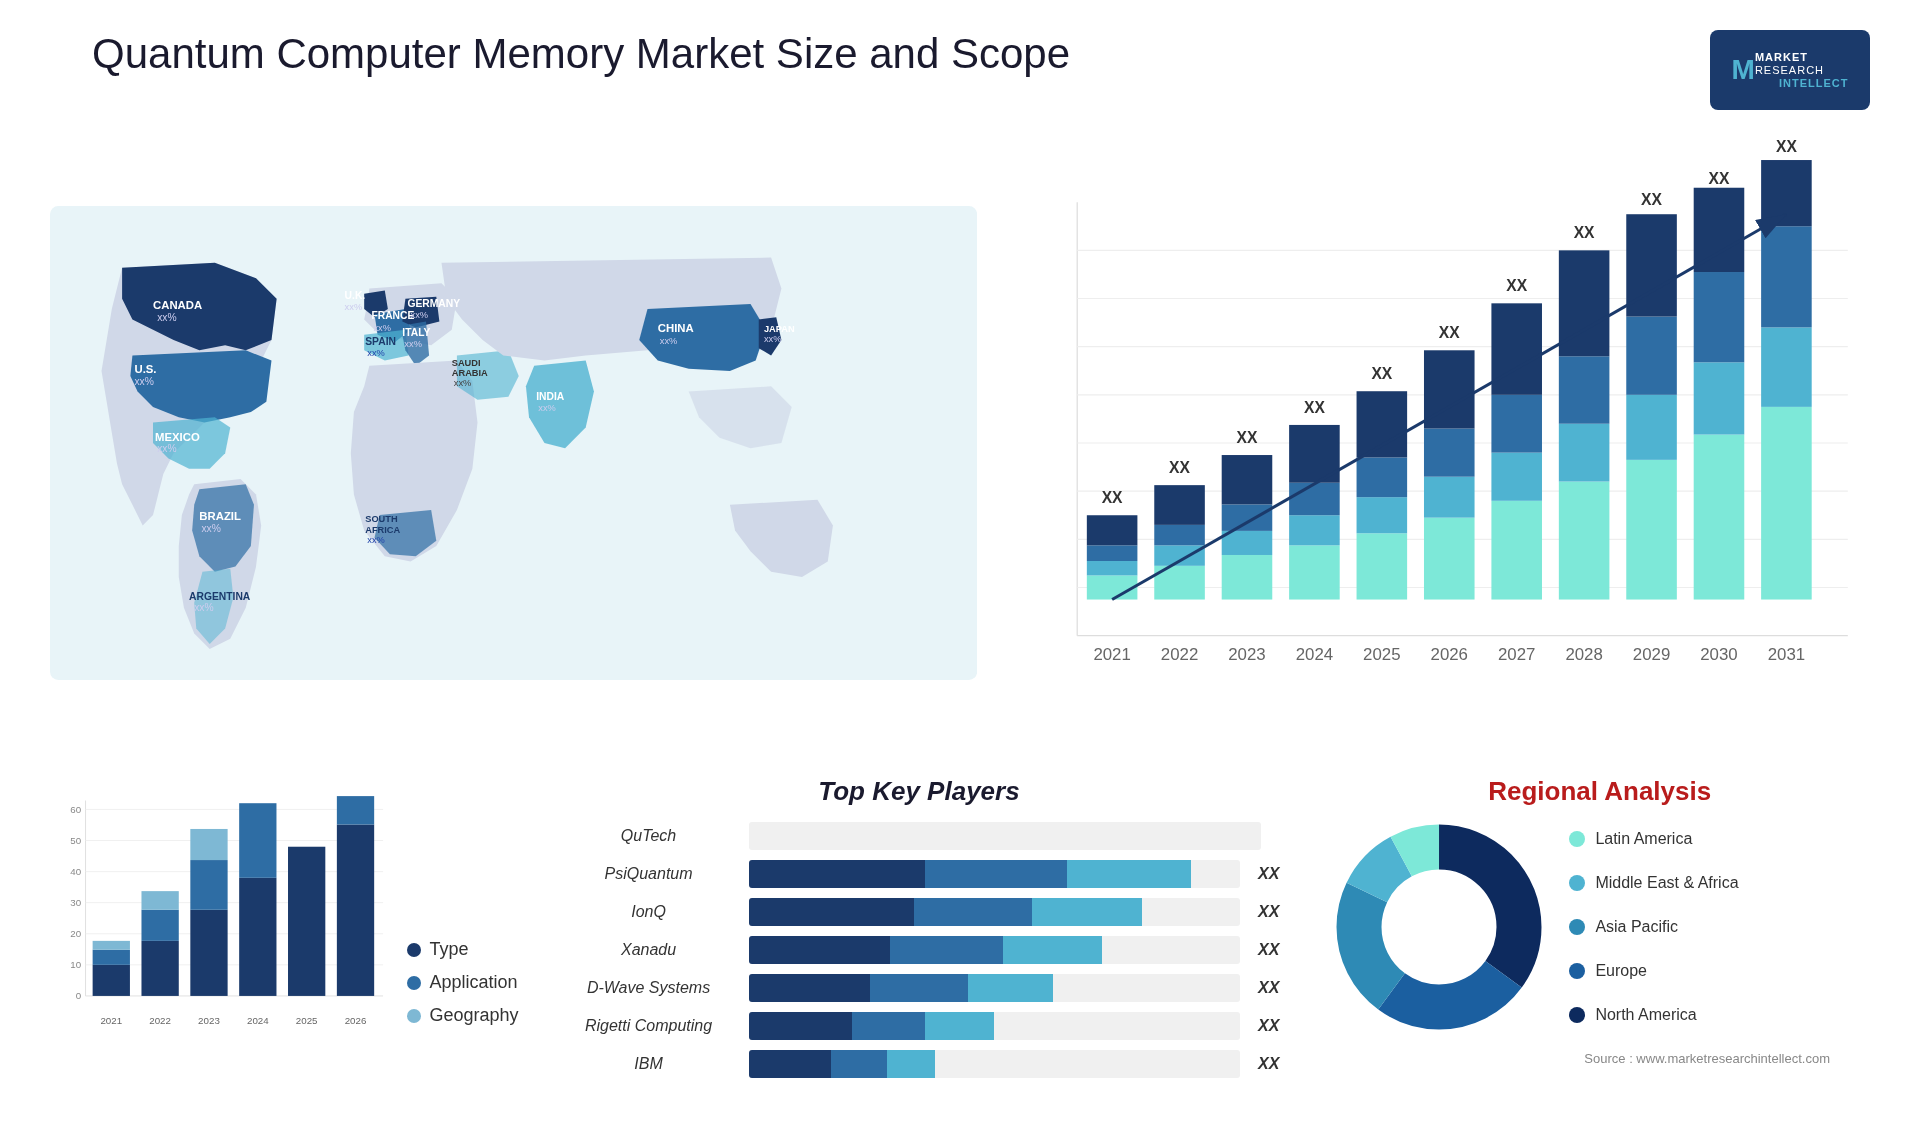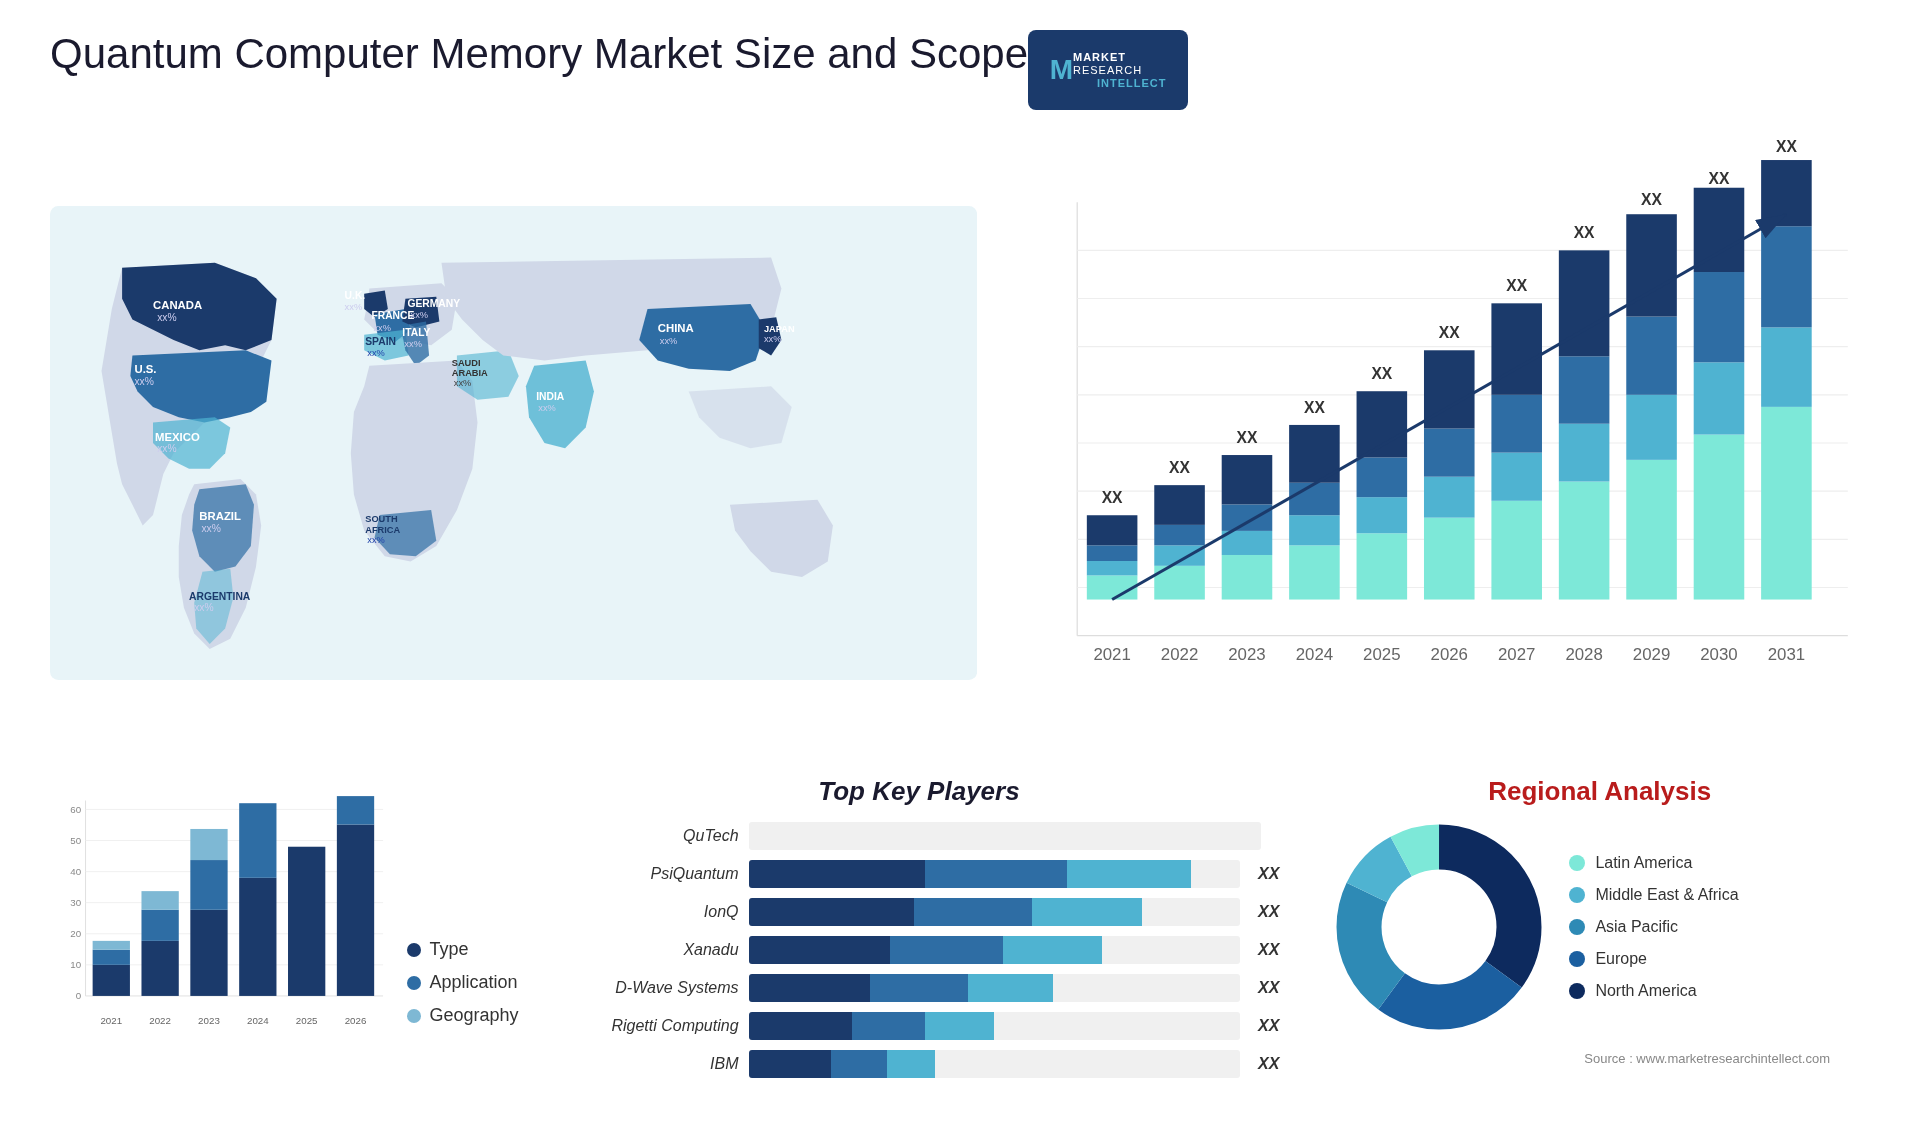--- a/index.html
+++ b/index.html
@@ -8,22 +8,24 @@
       height: 1146px;
       font-family: 'Arial', sans-serif;
       background: #fff;
       overflow: hidden;
       position: relative;
     }
 
     
     .header {
       display: flex;
+      justify-content: space-between;
       align-items: flex-start;
       padding: 30px 50px 10px 50px;
+      margin-left: 42px;
     }
     .page-title {
       font-size: 42px;
       font-weight: 400;
       color: #1a1a2e;
     }
     .logo-area {
       display: flex;
       flex-direction: column;
       align-items: center;
@@ -144,21 +146,21 @@
     .player-row {
       display: flex;
       align-items: center;
       margin-bottom: 10px;
       gap: 10px;
     }
     .player-name {
       width: 180px;
       font-size: 16px;
       color: #333;
-      text-align: right;
+      text-align: center;
       flex-shrink: 0;
     }
     .player-bar-container {
       flex: 1;
       height: 28px;
       background: #f0f0f0;
       border-radius: 3px;
       overflow: hidden;
       position: relative;
     }
@@ -195,21 +197,21 @@
       gap: 20px;
     }
     .donut-container {
       width: 220px;
       height: 220px;
       flex-shrink: 0;
     }
     .regional-legend {
       display: flex;
       flex-direction: column;
-      gap: 14px;
+      gap: 26px;
     }
     .reg-legend-item {
       display: flex;
       align-items: center;
       gap: 10px;
       font-size: 16px;
       color: #333;
     }
     .reg-dot {
       width: 16px;

